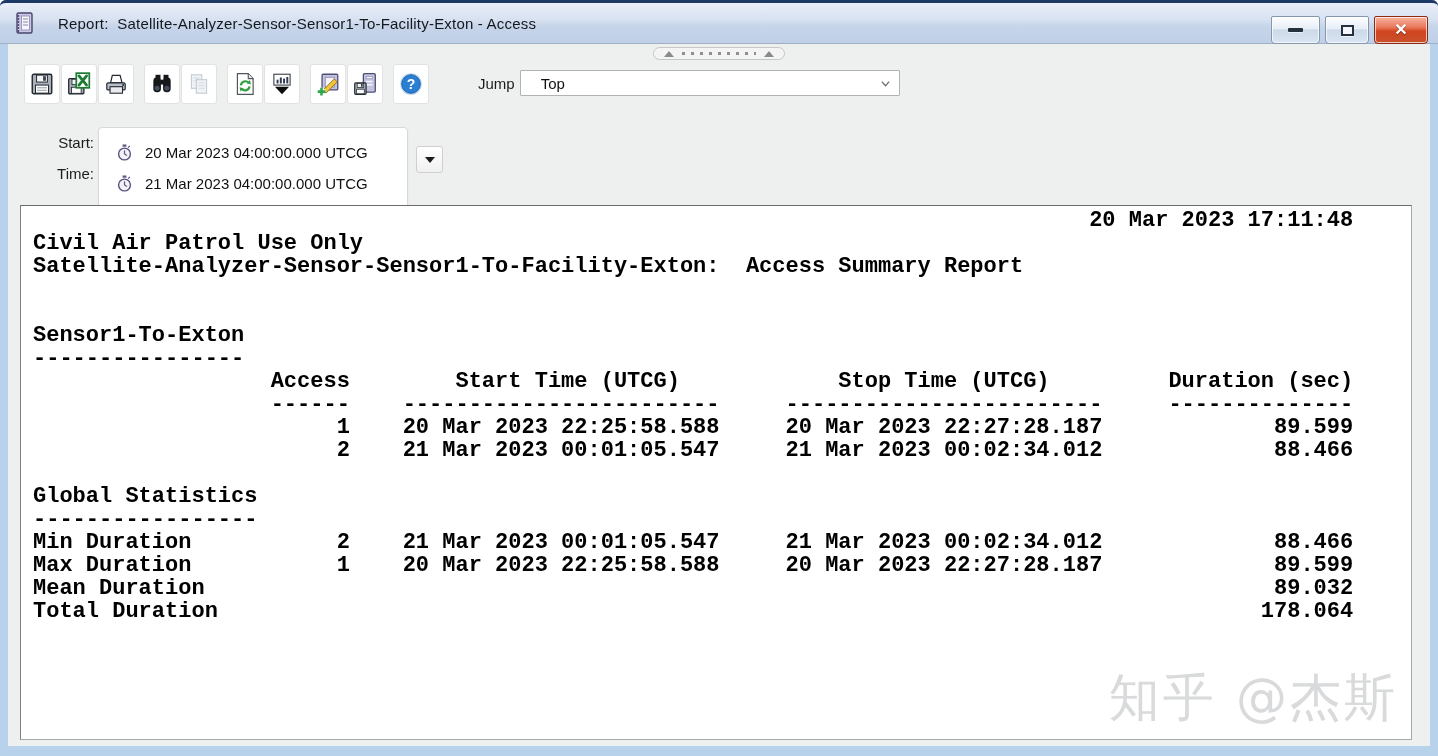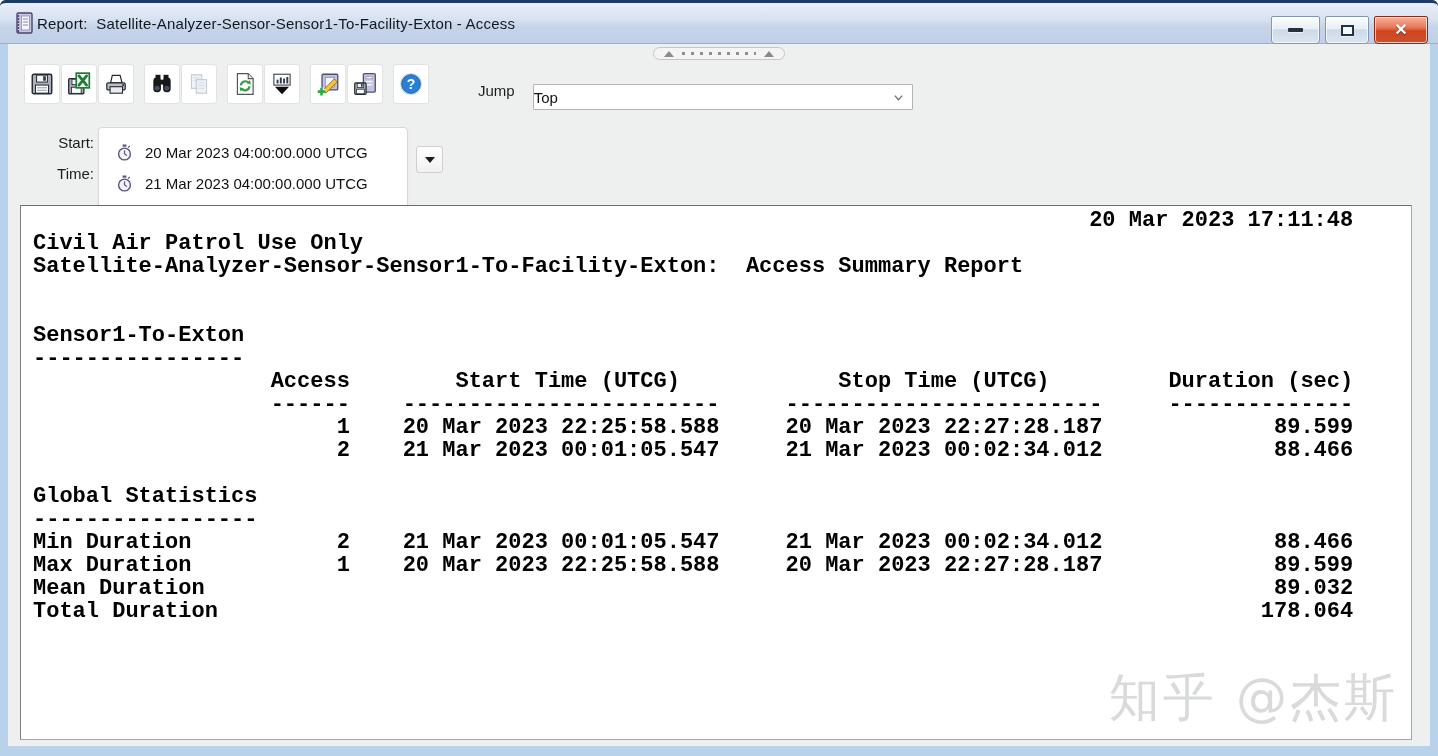--- a/index.html
+++ b/index.html
@@ -7,21 +7,21 @@
   body { font-family: "Liberation Sans", sans-serif; background:#fff; }
 
   .window { width:1438px; height:756px; position:relative; border-radius:6px 6px 0 0;
             box-shadow: inset 0 0 0 1px #5a7aa0; }
 
   
   .titlebar { height:44px; border-radius:6px 6px 0 0;
     background: linear-gradient(180deg,#e9eff9 0%, #d8e2f1 40%, #c6d4e9 60%, #bfd0e8 100%);
     border-top:3px solid #1d3a66; border-bottom:1px solid #9fb0c4;
     display:flex; align-items:center; padding-left:14px; position:relative; }
-  .title-text { font-size:15px; color:#14181f; margin-left:3px; white-space:pre; letter-spacing:0.2px; }
+  .title-text { font-size:15px; color:#14181f; margin-left:24px; white-space:pre; letter-spacing:0.2px; }
   .winbtns { position:absolute; top:13px; right:10px; display:flex; gap:5px; }
   .wbtn { height:28px; border:1px solid #8397ae; border-radius:2px 2px 4px 4px;
     background: linear-gradient(180deg,#fdfeff 0%,#e7eef7 45%,#ccd9e9 50%,#dbe5f2 100%);
     display:flex; align-items:center; justify-content:center; box-shadow: inset 0 0 0 1px rgba(255,255,255,0.7); }
   .wbtn.min { width:49px; } .wbtn.max { width:44px; }
   .wbtn.close { width:54px; border-color:#8d2a12;
     background: linear-gradient(180deg,#f6b49d 0%,#e8765a 40%,#d0451f 55%,#c9502d 100%); }
   .glyph-min { width:15px; height:4px; background:#26313e; border-radius:1px; box-shadow:0 1px 0 rgba(255,255,255,0.6); }
   .glyph-max { width:13px; height:11px; border:2px solid #26313e; background:#f4f7fb; box-shadow:0 1px 0 rgba(255,255,255,0.6); }
   .glyph-x { color:#fff; font-size:16px; font-weight:bold; text-shadow:0 1px 1px rgba(0,0,0,0.45); line-height:1; }
@@ -40,24 +40,24 @@
   .pill-dots { width:74px; height:3px;
     background: repeating-linear-gradient(90deg,#8f8f8f 0 3px, transparent 3px 9px); }
 
   
   .toolbar { position:absolute; top:20px; left:16px; display:flex; align-items:center; }
   .tbtn { width:36px; height:40px; background:#fff; border:1px solid #e2e2e2; border-radius:3px;
     display:flex; align-items:center; justify-content:center; margin-right:1px; }
   .tbtn svg { display:block; }
   .tgap { width:9px; }
 
-  .jump { position:absolute; top:26px; left:470px; display:flex; align-items:center; gap:18px; }
+  .jump { position:absolute; top:26px; left:470px; display:flex; align-items:center; gap:5px; }
   .jump-label { font-size:15px; color:#1c1c1c; }
   .combo { width:380px; height:26px; background:#fff; border:1px solid #b3b3b3; border-radius:1px;
-    display:flex; align-items:center; padding:0 0; position:relative;margin-top:14px; }
+    display:flex; align-items:center; padding:0 20px; position:relative; }
   .combo-value { font-size:15px; color:#111; }
   .combo-chev { position:absolute; right:8px; top:7px; width:11px; height:11px; }
 
   
   .time-label { position:absolute; left:36px; width:50px; text-align:right; font-size:15px; color:#1c1c1c; }
   .time-box { position:absolute; left:90px; top:83px; width:310px; height:82px; background:#fff;
     border:1px solid #d8d8d8; border-radius:4px; box-shadow:0 1px 2px rgba(0,0,0,0.06);
     display:flex; flex-direction:column; justify-content:center; }
   .time-row { height:31px; display:flex; align-items:center; padding-left:18px; }
   .time-text { font-size:15px; color:#111; margin-left:13px; }

